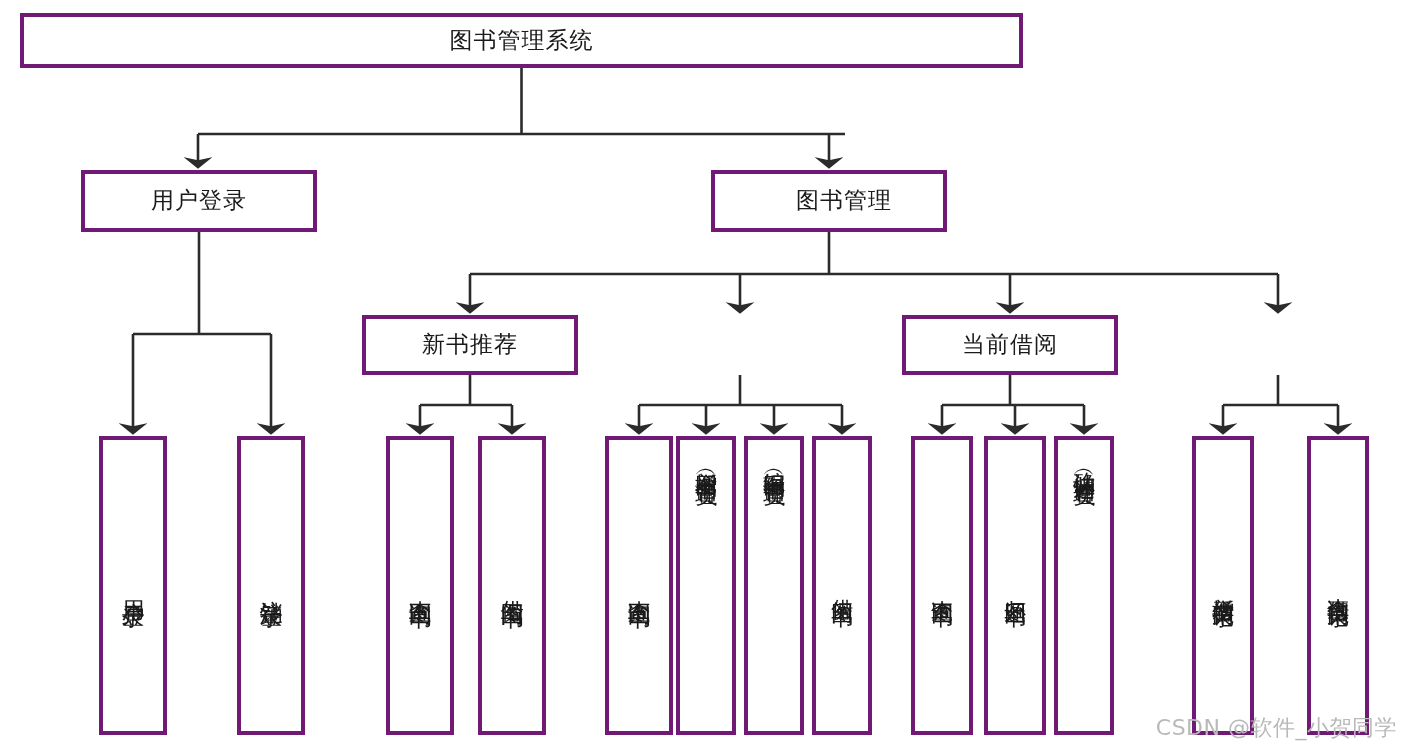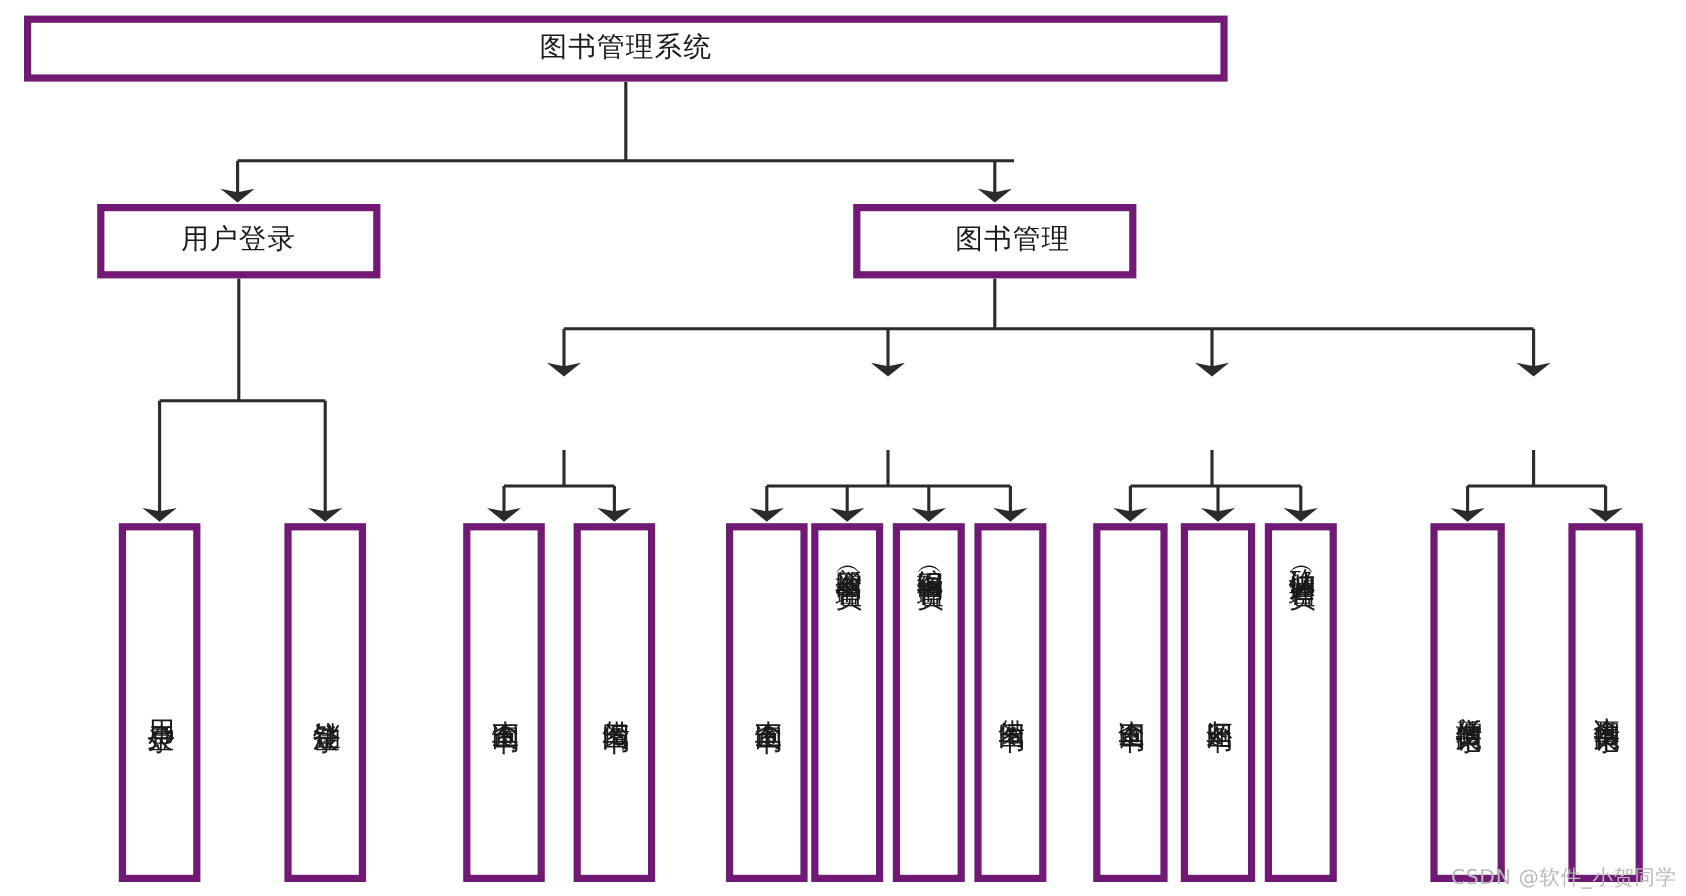--- a/index.html
+++ b/index.html
@@ -21,21 +21,21 @@
     position: absolute;
     left: 0;
     top: 0;
     width: 1405px;
     height: 747px;
     pointer-events: none;
   }
   .node {
     position: absolute;
     box-sizing: border-box;
-    border: 6px solid #701a75;
+    border: 4px solid #701a75;
     background: #ffffff;
     display: flex;
     align-items: center;
     justify-content: center;
     color: #1a1a1a;
   }
   .node.h {
     font-size: 23px;
     line-height: 1.2;
     letter-spacing: 1px;
@@ -60,21 +60,21 @@
     font-size: 22px;
   }
   .node.v.mid {
     align-items: center;
     padding-top: 0;
   }
   #watermark {
     position: absolute;
     right: 8px;
     bottom: 4px;
-    font-size: 17px;
+    font-size: 22px;
     color: #b9b9b9;
     letter-spacing: 0.5px;
     white-space: nowrap;
   }
 </style>
 </head>
 <body>
 
 <div id="canvas">
 
@@ -132,20 +132,26 @@
     <span class="label">图书管理系统</span>
   </div>
 
   <div class="node h" style="left:81px; top:170px; width:236px; height:62px;">
     <span class="label">用户登录</span>
   </div>
   <div class="node h" style="left:711px; top:170px; width:236px; height:62px;padding-left:30px;">
     <span class="label">图书管理</span>
   </div>
 
+  <div class="node h" style="left:362px; top:315px; width:216px; height:60px;">
+    <span class="label">新书推荐</span>
+  </div>
+  <div class="node h" style="left:902px; top:315px; width:216px; height:60px;">
+    <span class="label">当前借阅</span>
+  </div>
 
   <div class="node v mid" style="left:99px; top:436px; width:68px; height:299px;">
     <span class="label">用户登录</span>
   </div>
   <div class="node v mid" style="left:237px; top:436px; width:68px; height:299px;">
     <span class="label">注销登录</span>
   </div>
   <div class="node v mid" style="left:386px; top:436px; width:68px; height:299px;">
     <span class="label">查询图书</span>
   </div>

